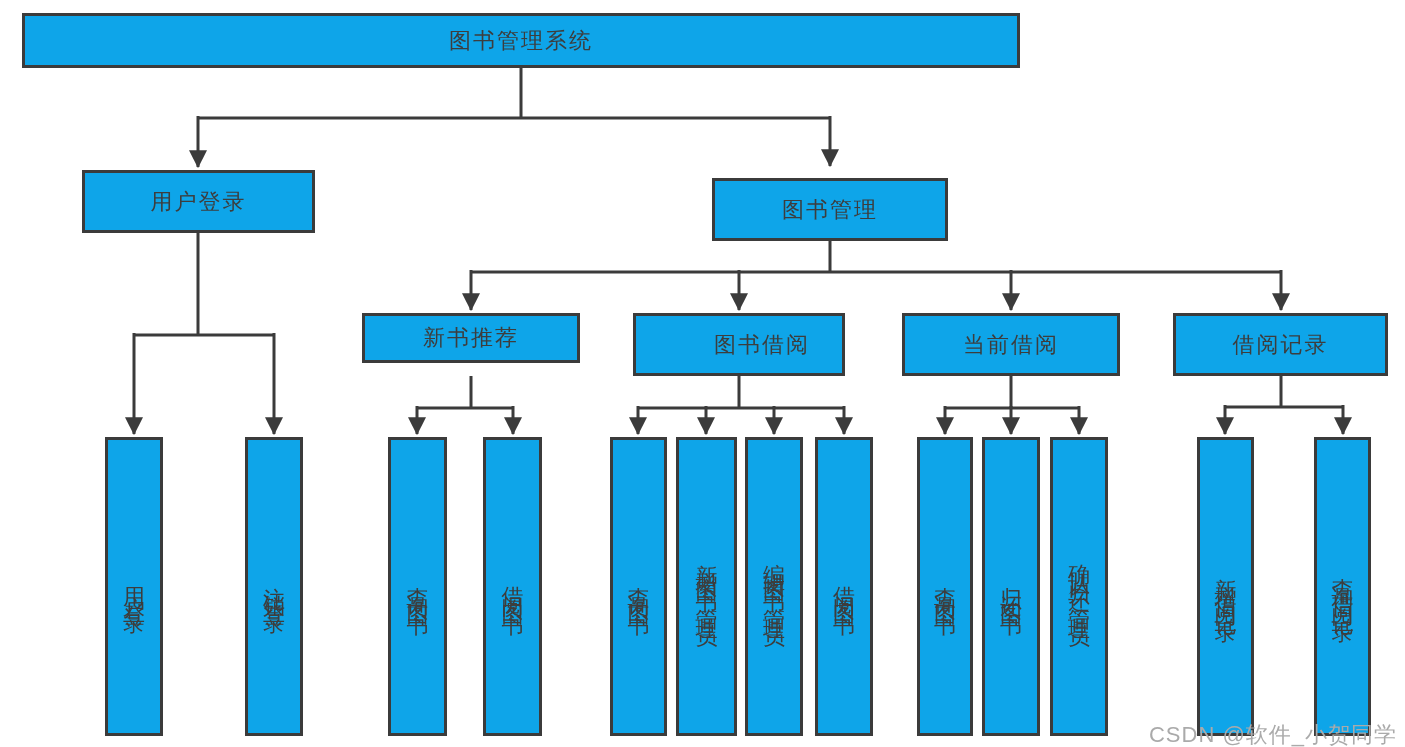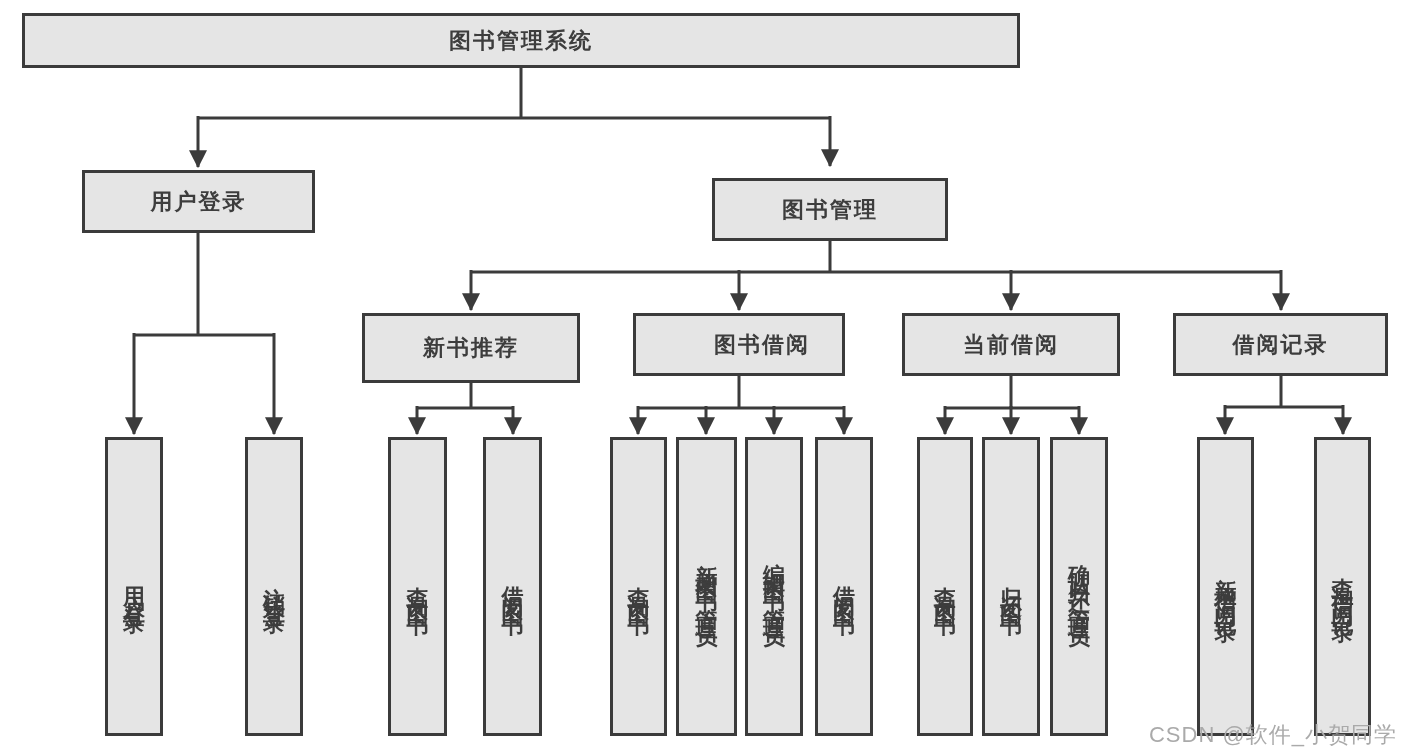--- a/index.html
+++ b/index.html
@@ -18,27 +18,26 @@
   .wires {
     position: absolute;
     left: 0;
     top: 0;
     z-index: 1;
   }
   .node {
     position: absolute;
     box-sizing: border-box;
     border: 3px solid #3b3b3b;
-    background: #e5e5e5;
+    background: #0ea5e9;
     color: #3d3d3d;
     display: flex;
     align-items: center;
     justify-content: center;
     z-index: 2;
-    font-weight: bold;
   }
   .node.h {
     font-size: 22px;
     letter-spacing: 2px;
     text-align: center;
   }
   .node.v {
     writing-mode: vertical-rl;
     text-orientation: mixed;
     font-size: 22px;
@@ -117,21 +116,21 @@
         <line x1="1343" y1="405" x2="1343" y2="434" marker-end="url(#arrow)"></line>
       </g>
     </g>
   </svg>
 
   <div class="node h" style="left:22px; top:13px; width:998px; height:55px;">图书管理系统</div>
 
   <div class="node h" style="left:82px; top:170px; width:233px; height:63px;">用户登录</div>
   <div class="node h" style="left:712px; top:170px; width:236px; height:63px;margin-top:8px;">图书管理</div>
 
-  <div class="node h" style="left:362px; top:313px; width:218px; height:70px;">新书推荐</div>
+  <div class="node h" style="left:362px; top:313px; width:218px; height:50px;">新书推荐</div>
   <div class="node h" style="left:633px; top:313px; width:212px; height:63px;padding-left:46px;">图书借阅</div>
   <div class="node h" style="left:902px; top:313px; width:218px; height:63px;">当前借阅</div>
   <div class="node h" style="left:1173px; top:313px; width:215px; height:63px;">借阅记录</div>
 
   <div class="node v" style="left:105px; top:437px; width:58px; height:299px;">用户登录</div>
   <div class="node v" style="left:245px; top:437px; width:58px; height:299px;">注销登录</div>
 
   <div class="node v" style="left:388px; top:437px; width:59px; height:299px;">查询图书</div>
   <div class="node v" style="left:483px; top:437px; width:59px; height:299px;">借阅图书</div>
 

